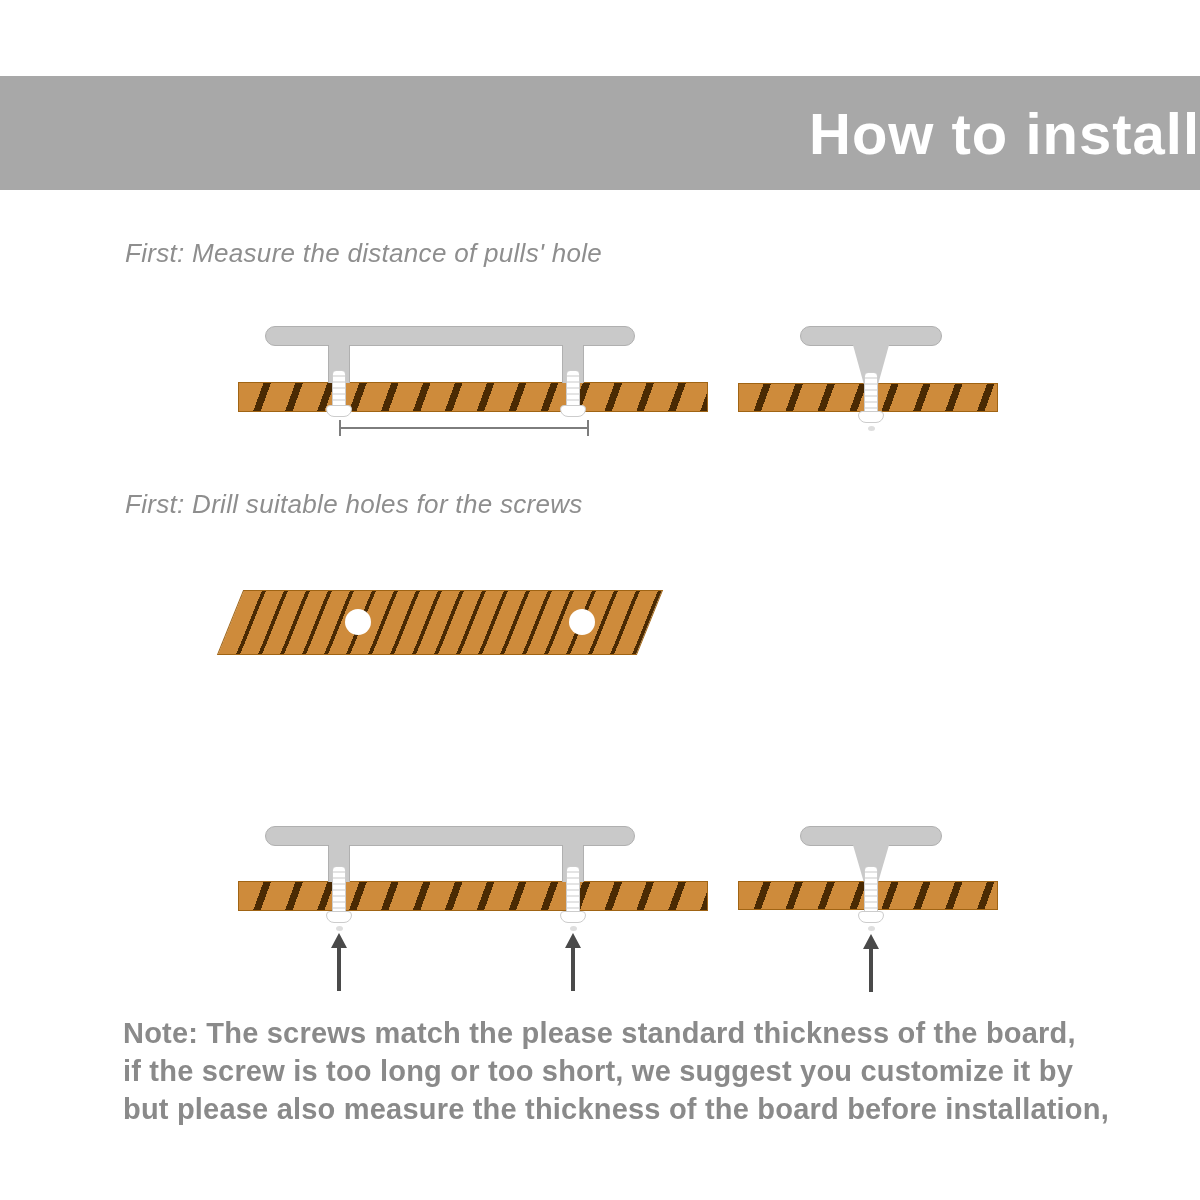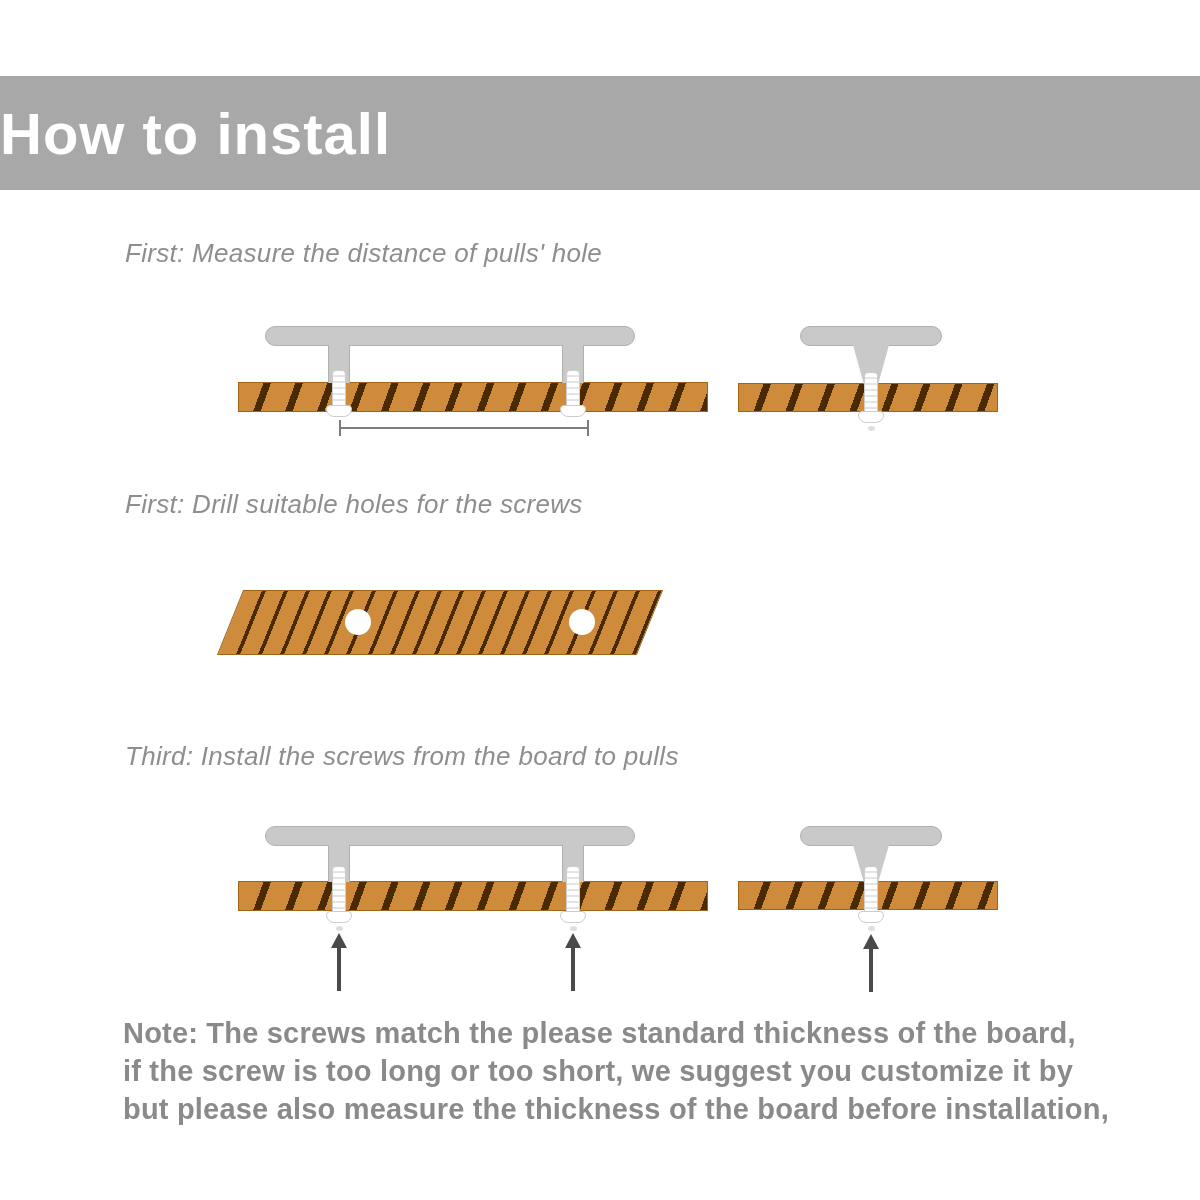--- a/index.html
+++ b/index.html
@@ -1,20 +1,20 @@
 <!DOCTYPE html>
 <html style="--page-bg: #ffffff; --banner-bg: #a8a8a8; --banner-text: #ffffff; --step-text: #8e8e8e; --note-text: #8a8a8a; --wood: #ce8b3b; --wood-hatch: #4a2a03; --wood-edge: #a06414; --pull-fill: #c9c9c9; --pull-edge: #b0b0b0; --screw-fill: #ffffff; --screw-edge: #cccccc; --arrow: #4a4a4a; --measure-line: #7d7d7d;"><head>
 <meta charset="utf-8">
 <style>
   html,body{margin:0;padding:0;background:#fff;}
   .canvas{position:relative;width:1200px;height:1200px;background:var(--page-bg,#fff);overflow:hidden;
           font-family:"Liberation Sans", sans-serif;}
 
   .banner{position:absolute;left:0;top:76px;width:1200px;height:114px;
-          background:var(--banner-bg);display:flex;align-items:center;justify-content:flex-start;}
+          background:var(--banner-bg);display:flex;align-items:center;justify-content:flex-end;}
   .banner .title{color:var(--banner-text);font-size:58px;font-weight:bold;letter-spacing:1px;}
 
   .step-label{position:absolute;left:125px;font-size:26px;color:var(--step-text);letter-spacing:.3px;font-style:italic;}
   .step1{top:238px;} .step2{top:489px;} .step3{top:741px;}
 
   
   .board{position:absolute;box-sizing:border-box;border:1px solid var(--wood-edge);
          background:repeating-linear-gradient(110deg, var(--wood) 0 23px, var(--wood-hatch) 23px 30px);}
 
   
@@ -90,21 +90,20 @@
   </div>
 
   <div class="step-label step2">First: Drill suitable holes for the screws</div>
 
   <div>
     <div class="skew-board"></div>
     <div class="hole" style="left:345px;top:609px;"></div>
     <div class="hole" style="left:569px;top:609px;"></div>
   </div>
 
-  <div class="step-label step3">Third: Install the screws from the board to pulls</div>
 
   <div>
 
     <div>
       <div class="board" style="left:238px;top:881px;width:470px;height:30px;"></div>
       <div class="pull-bar" style="left:265px;top:826px;width:370px;"></div>
       <div class="pull-post" style="left:328px;top:845px;height:37px;"></div>
       <div class="pull-post" style="left:562px;top:845px;height:37px;"></div>
       <div class="screw-shaft" style="left:332px;top:866px;height:50px;"></div>
       <div class="screw-head" style="left:326px;top:911px;"></div>

